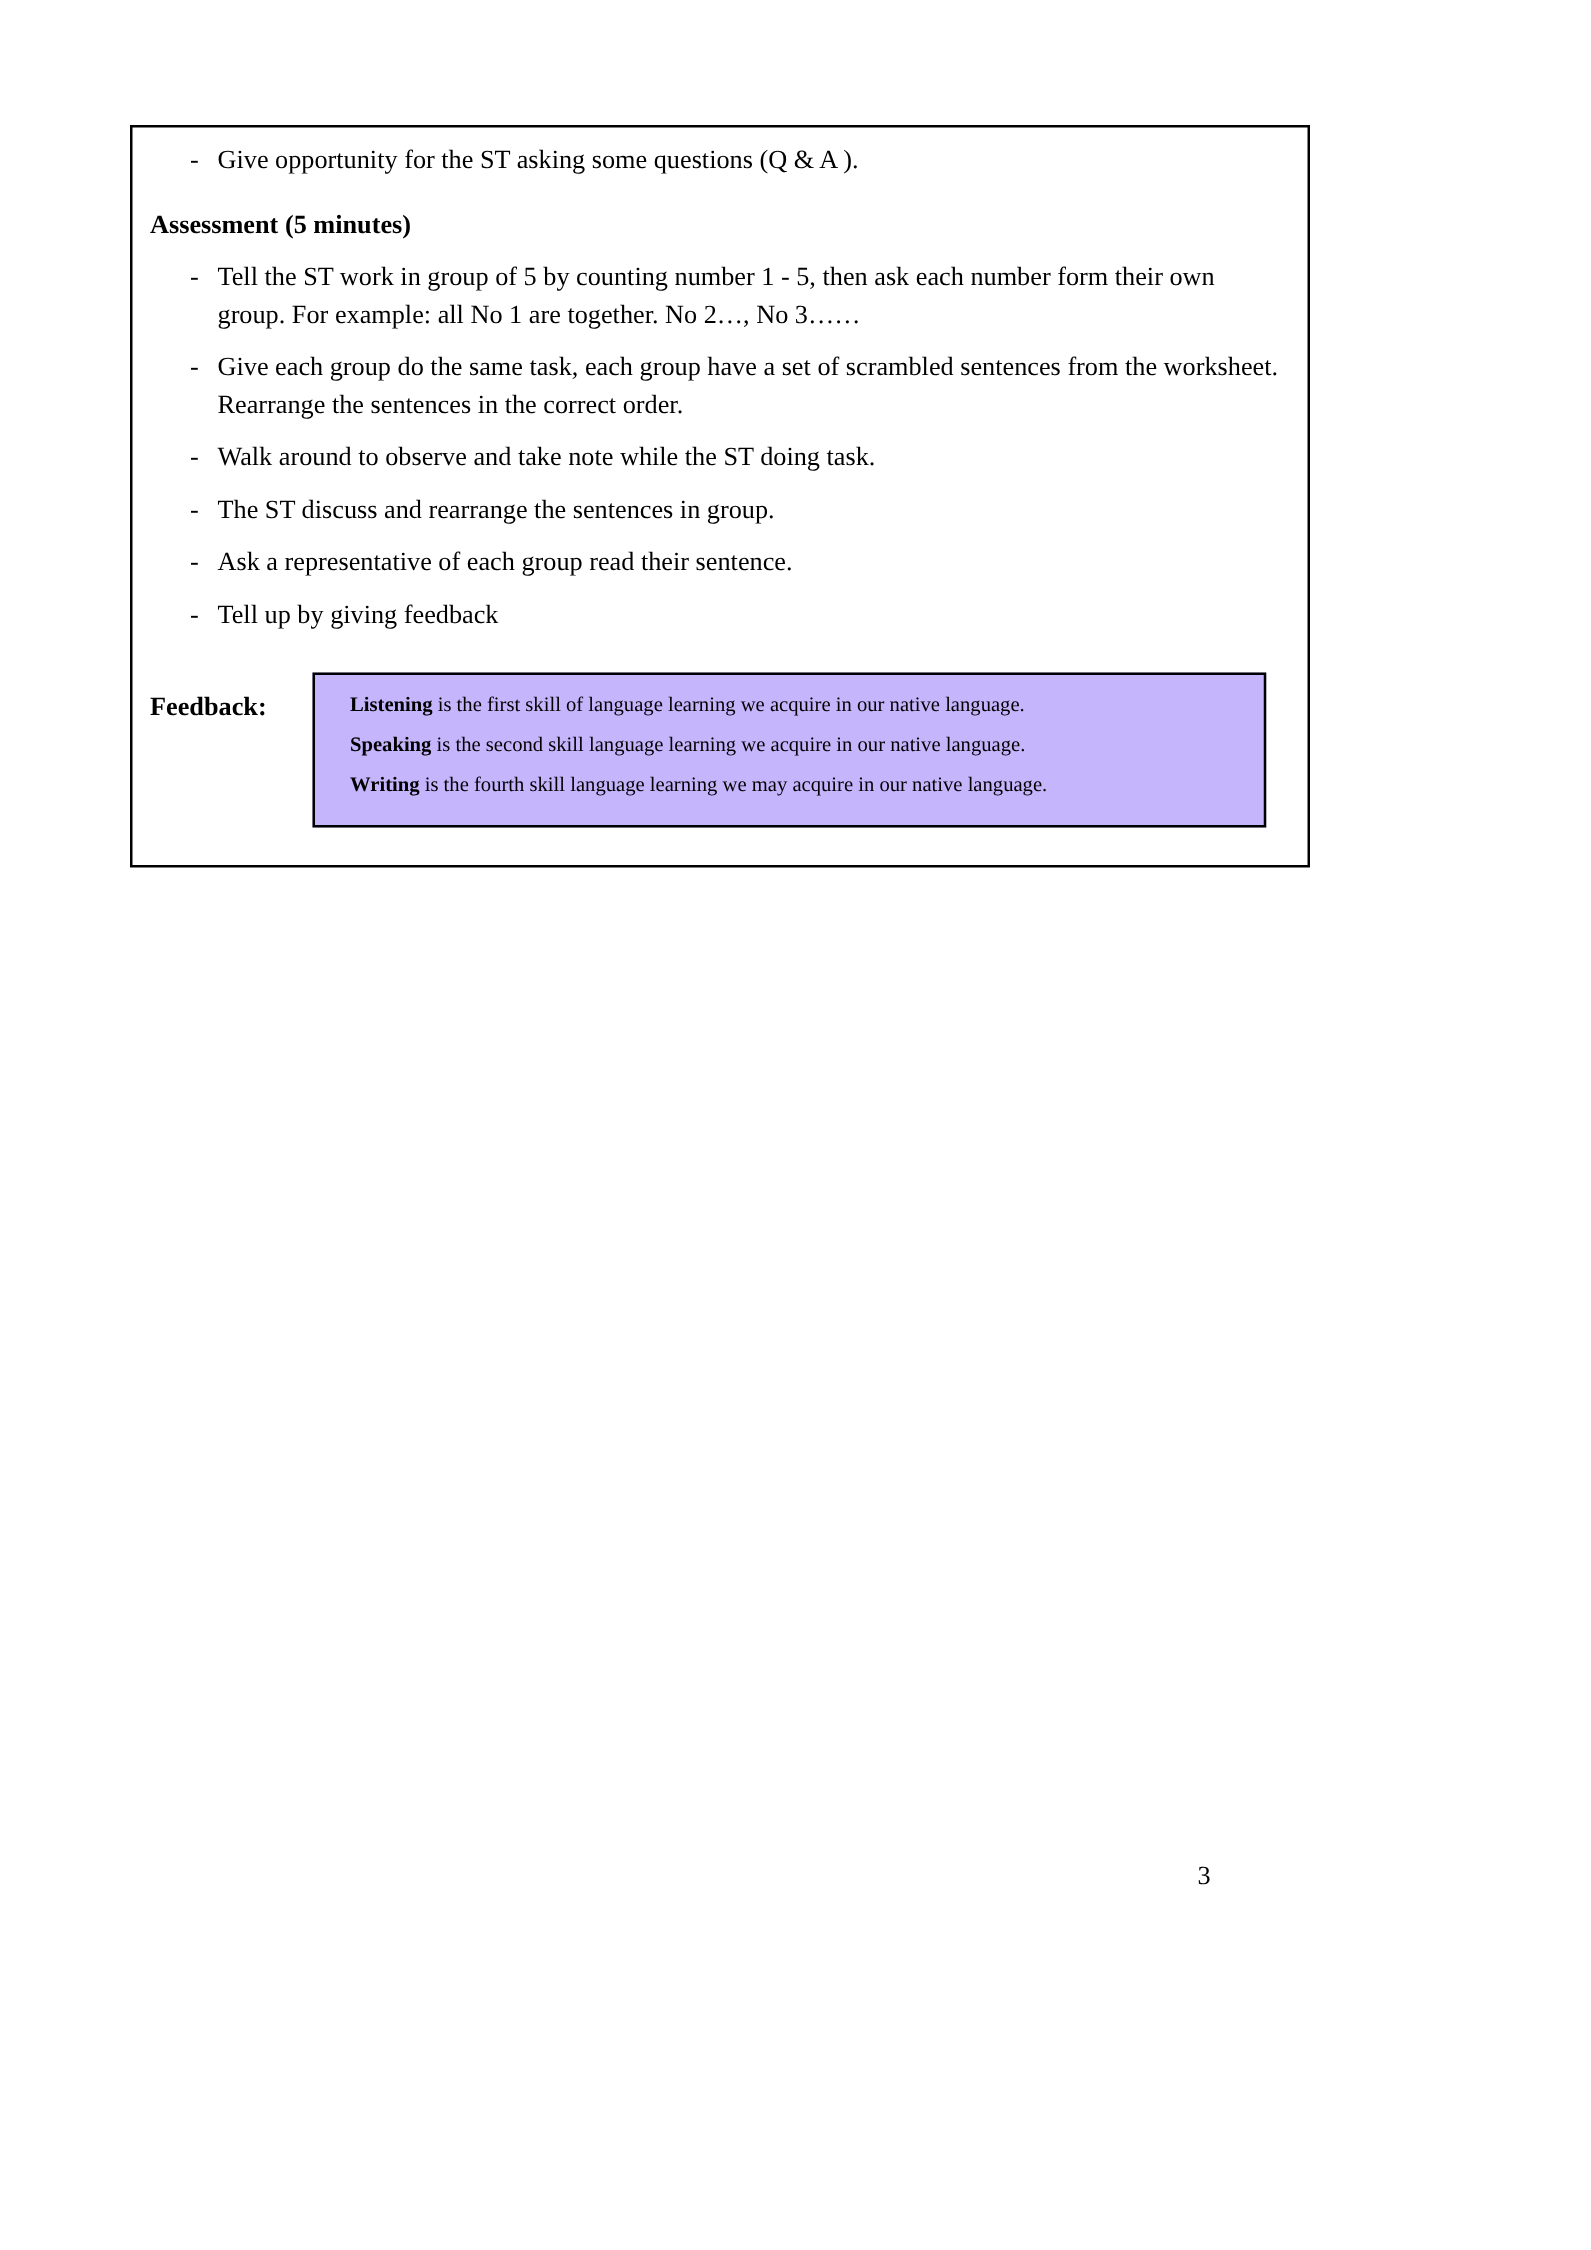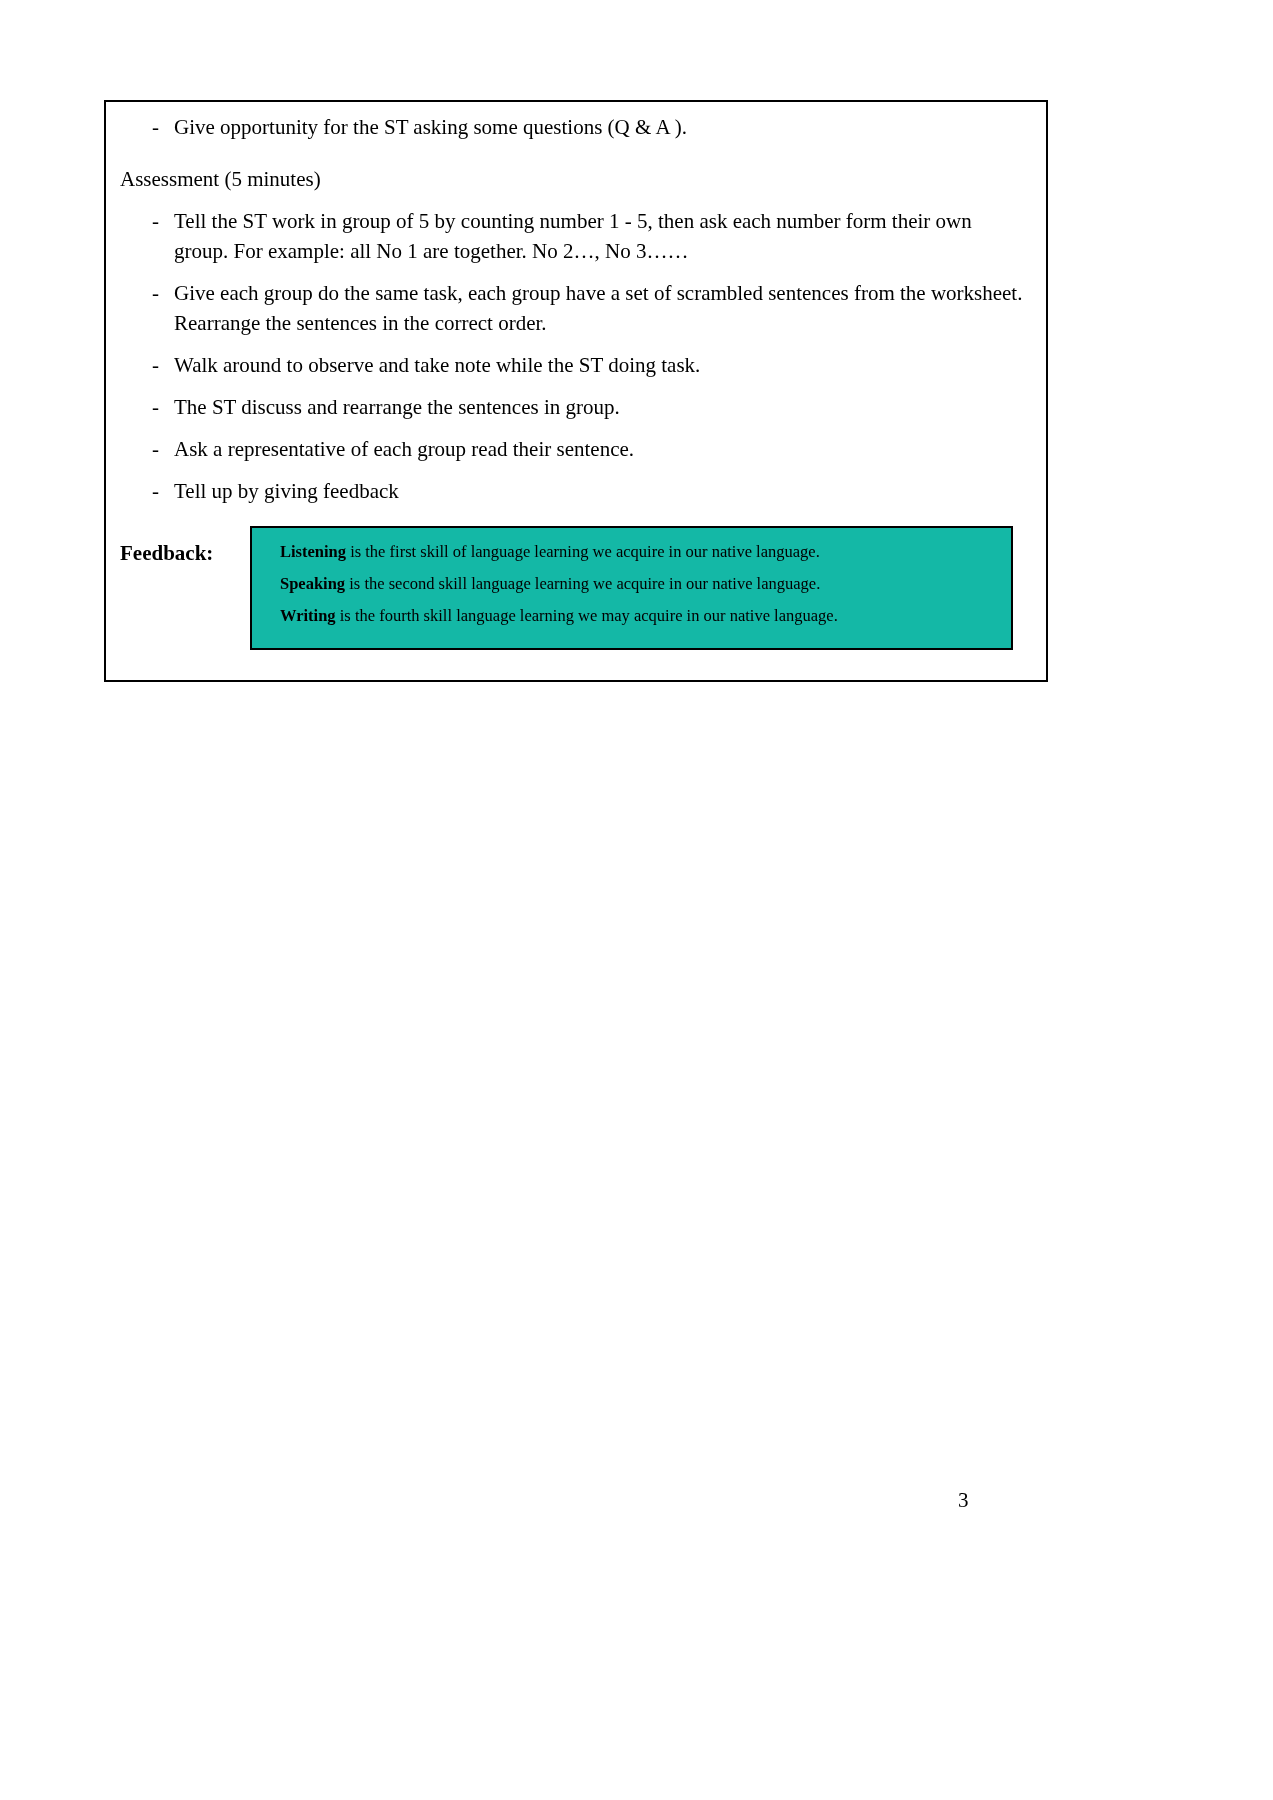--- a/index.html
+++ b/index.html
@@ -30,52 +30,52 @@
     font-size: 21px;
     line-height: 30px;
   }
   .dash {
     width: 22px;
     flex-shrink: 0;
   }
   .heading {
     margin: 22px 20px 0 14px;
     font-size: 21px;
-    font-weight: normal;
+    font-weight: bold;
     line-height: 30px;
   }
   .bullet-list {
     margin: 6px 0 0 0;
     padding: 0;
     list-style: none;
   }
   .bullet-item {
     display: flex;
     margin: 12px 16px 0 46px;
     font-size: 21px;
     line-height: 30px;
   }
   .feedback-row {
     display: flex;
-    margin: 20px 33px 0 14px;
+    margin: 32px 33px 0 14px;
     align-items: flex-start;
   }
   .feedback-label {
     width: 130px;
     flex-shrink: 0;
     font-size: 21px;
     font-weight: bold;
     line-height: 30px;
     padding-top: 12px;
   }
   .feedback-box {
     flex: 1;
     border: 2px solid #000000;
     padding: 8px 18px 16px 28px;
-    background: #14b8a6;
+    background: #c4b5fd;
   }
   .feedback-line {
     font-size: 16.5px;
     line-height: 32px;
   }
   .feedback-line b {
     font-weight: bold;
   }
   .page-number {
     position: absolute;

